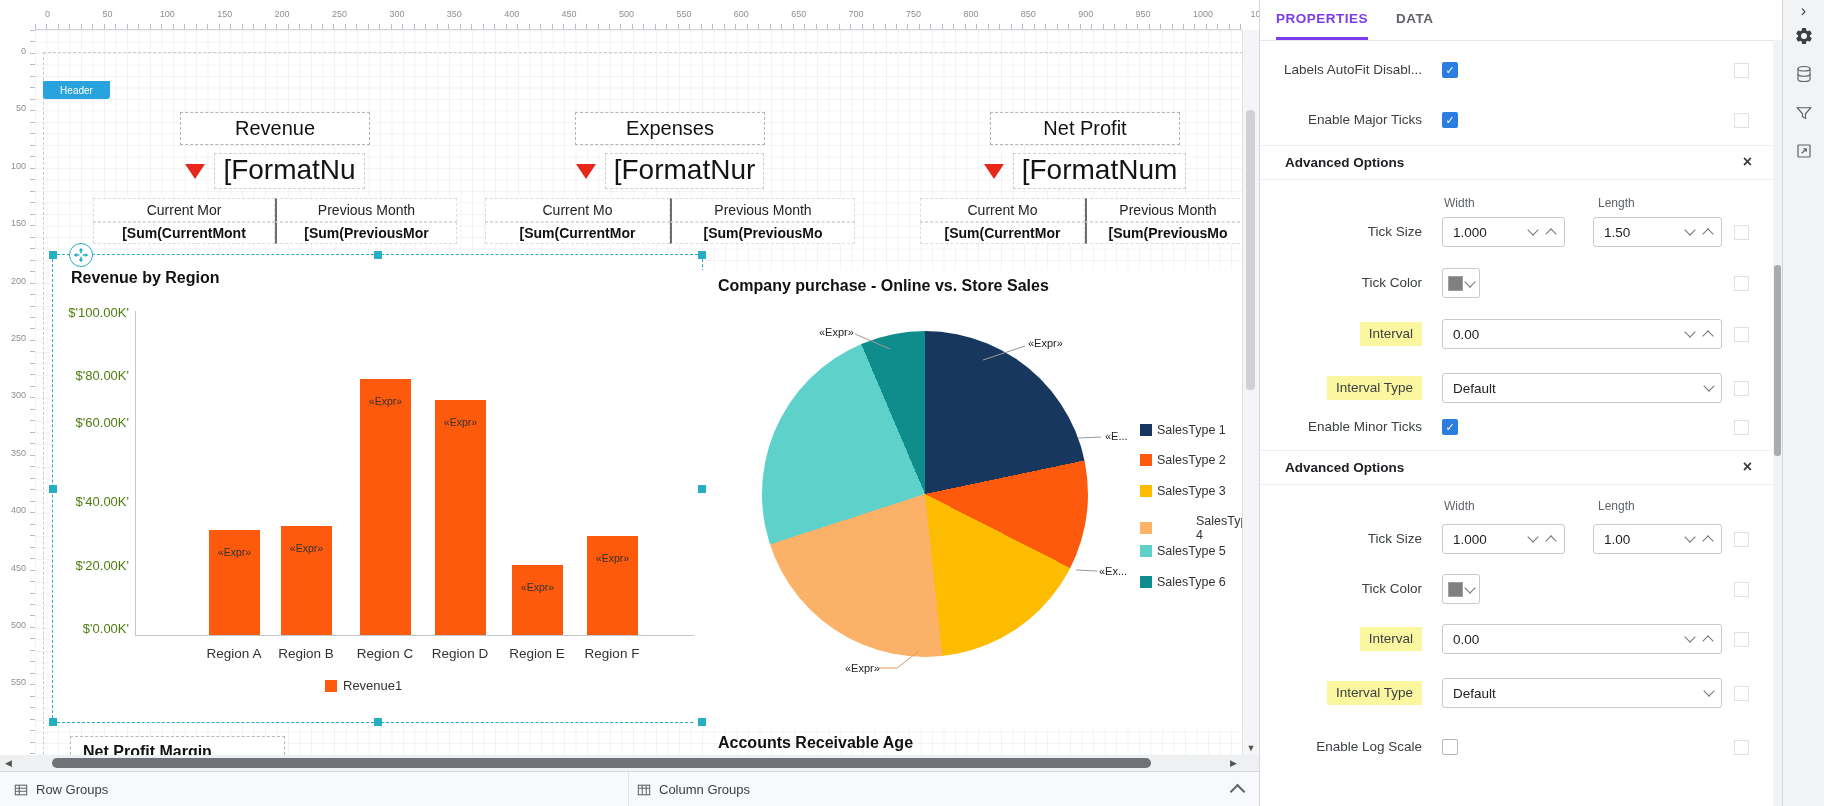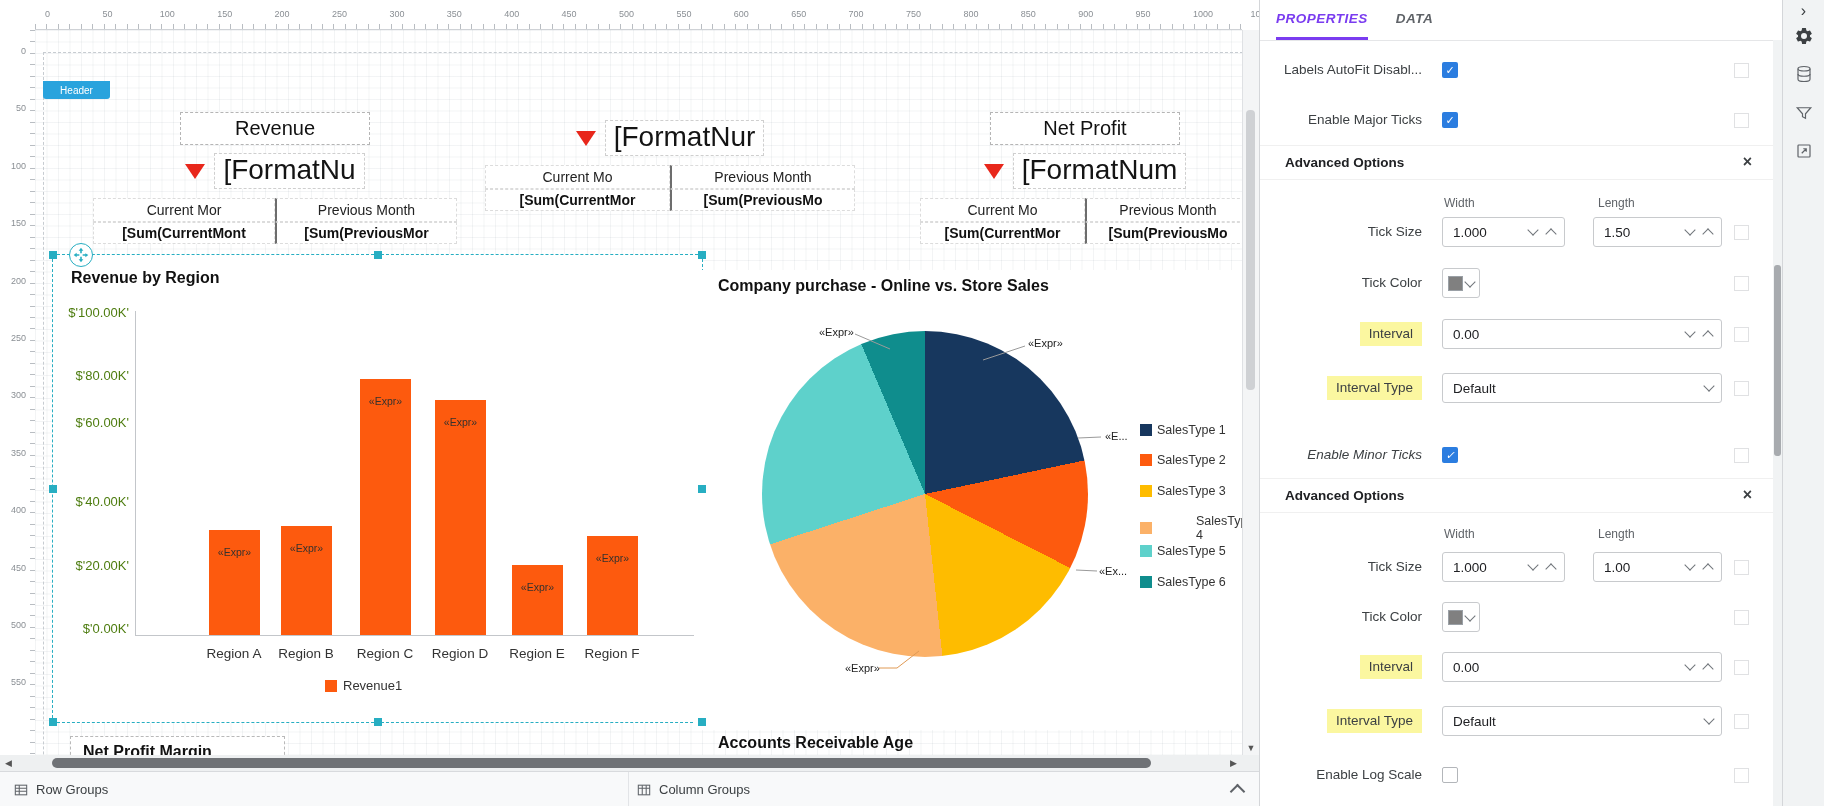--- a/index.html
+++ b/index.html
@@ -76,21 +76,21 @@
   .hsb{position:absolute;left:0;top:755px;width:1259px;height:16px;background:#eef0f1;}
   .hsb-thumb{position:absolute;left:52px;top:3px;width:1099px;height:10px;background:#6f7276;border-radius:5px;}
   .hsb-arrow{position:absolute;top:3px;font-size:9px;color:#555;}
   .bbar{position:absolute;left:0;top:771px;width:1259px;height:35px;background:#f8f9fa;border-top:1px solid #d8dadd;}
   .bb-item{position:absolute;top:0;height:100%;display:flex;align-items:center;gap:8px;font-size:13px;color:#3c4043;}
   .bb-sep{position:absolute;left:628px;top:0;bottom:0;width:1px;background:#e2e4e7;}
   .bb-chev{position:absolute;right:16px;top:14px;width:9px;height:9px;border-left:2px solid #5f6368;border-top:2px solid #5f6368;transform:rotate(45deg);}
 
   
   .props{position:absolute;left:1259px;top:0;width:523px;height:806px;background:#fff;border-left:1px solid #d4d6d9;box-sizing:border-box;}
-  .ptabs{position:relative;height:40px;border-bottom:1px solid #e5e6e8;display:flex;align-items:stretch;padding-left:16px;gap:28px;font-style:italic;}
+  .ptabs{position:relative;height:40px;border-bottom:1px solid #e5e6e8;display:flex;align-items:stretch;padding-left:16px;gap:28px;}
   .ptab{display:flex;align-items:center;font-size:13.5px;font-weight:bold;letter-spacing:0.5px;color:#5f6368;
     border-bottom:3px solid transparent;cursor:default;}
   .ptab.active{color:var(--accent,#7a3cf0);border-bottom-color:var(--accent,#7a3cf0);}
   .pbody{position:relative;height:766px;overflow:hidden;}
   .prow{position:relative;display:flex;align-items:center;min-height:30px;}
   .plabel{width:162px;text-align:right;font-size:13.5px;color:#3c4043;flex:none;line-height:1.25;}
   .pctrl{margin-left:20px;display:flex;align-items:center;}
   .cb{width:16px;height:16px;border-radius:2px;display:flex;align-items:center;justify-content:center;box-sizing:border-box;}
   .cb.on{background:var(--checkbox,#2b7de0);color:#fff;font-size:11px;}
   .cb.off{background:#fff;border:1px solid #b3b6ba;}
@@ -178,20 +178,21 @@
         </div>
         <div class="kpi-table">
           <div class="kpi-th">Current Mor</div>
           <div class="kpi-th kpi-div">Previous Month</div>
           <div class="kpi-td">[Sum(CurrentMont</div>
           <div class="kpi-td kpi-div">[Sum(PreviousMor</div>
         </div>
       </div>
 
       <div class="kpi" style="left:450px;width:370px;">
+        <div class="kpi-title">Expenses</div>
         <div class="kpi-frow">
           <div class="kpi-tri"></div>
           <div class="kpi-format">[FormatNur</div>
         </div>
         <div class="kpi-table">
           <div class="kpi-th">Current Mo</div>
           <div class="kpi-th kpi-div">Previous Month</div>
           <div class="kpi-td">[Sum(CurrentMor</div>
           <div class="kpi-td kpi-div">[Sum(PreviousMo</div>
         </div>
@@ -418,21 +419,21 @@
         <div class="plabel"><span class="hl">Interval Type</span></div>
         <div class="pctrl">
           <div class="sel wide">
             <span class="val">Default</span>
             <span class="cvd"></span>
           </div>
         </div>
         <div class="bindbox"></div>
       </div>
 
-      <div class="prow" style="margin-top:37px;font-style:italic;">
+      <div class="prow" style="margin-top:9px;">
         <div class="plabel">Enable Minor Ticks</div>
         <div class="pctrl">
             <div class="cb on">✓</div>
           </div>
         <div class="bindbox"></div>
       </div>
 
       <div class="psec" style="margin-top:8px;">
         <span>Advanced Options</span>
         <span class="psx">×</span>

